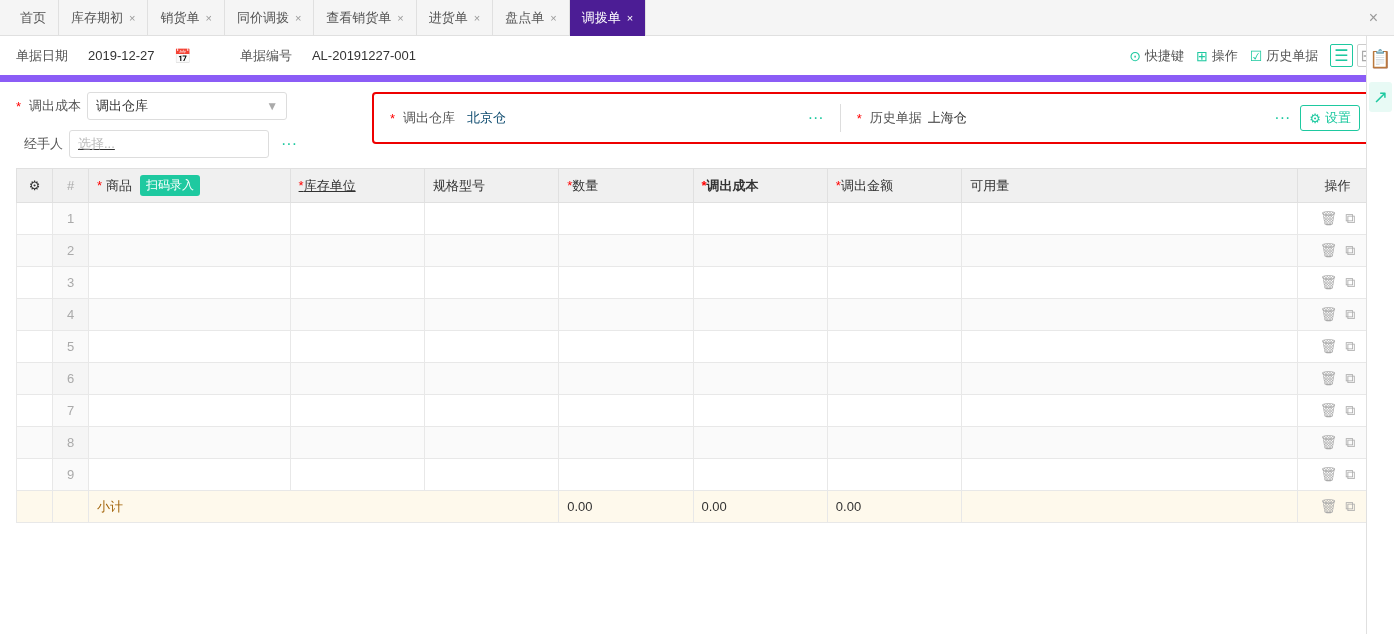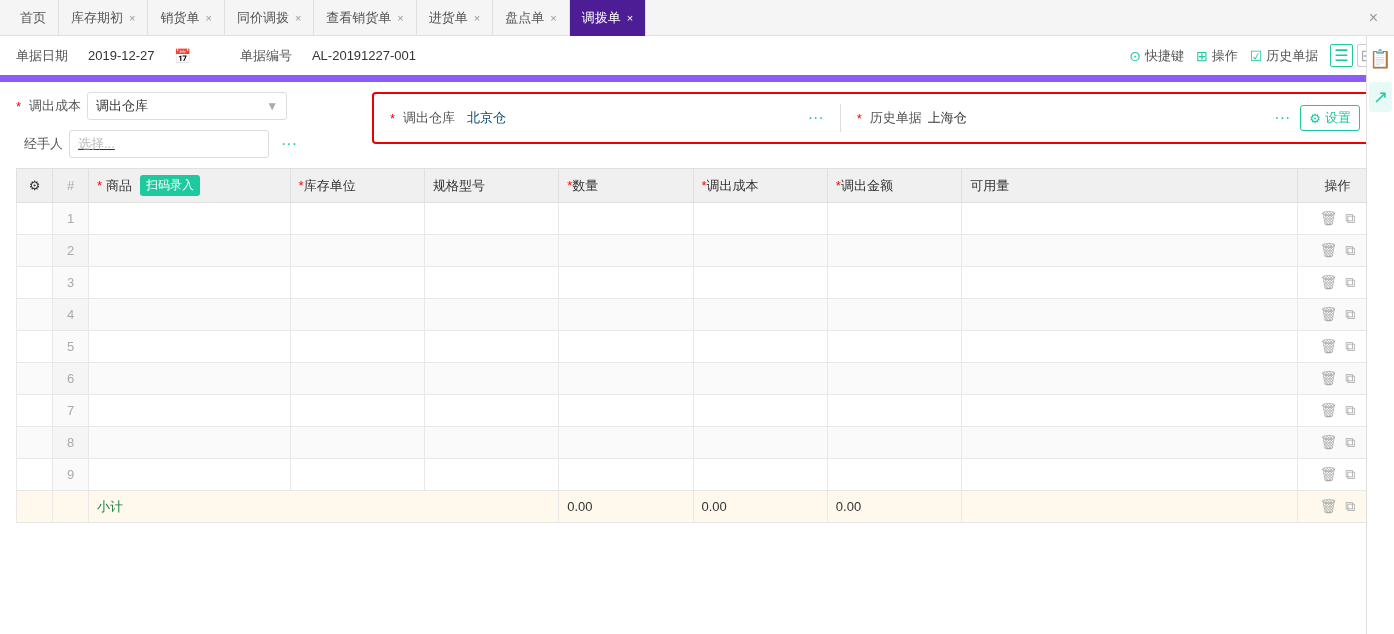--- a/index.html
+++ b/index.html
@@ -265,24 +265,24 @@
       <tr>
         <th class="gear-col"><span>⚙</span></th>
         <th class="num-col">#</th>
         <th style="min-width:120px;">
           <div class="header-with-scan">
             <span class="req">*</span>
             <span>商品</span>
             <button class="scan-btn">扫码录入</button>
           </div>
         </th>
-        <th style="min-width:80px;"><span class="req">*</span>库存单位</th>
+        <th style="min-width:80px;text-decoration:underline;"><span class="req">*</span>库存单位</th>
         <th style="min-width:80px;">规格型号</th>
         <th style="min-width:80px;"><span class="req">*</span>数量</th>
-        <th style="min-width:80px;"><span class="req">*</span>调出成本</th>
+        <th style="min-width:80px;font-weight:bold;"><span class="req">*</span>调出成本</th>
         <th style="min-width:80px;"><span class="req">*</span>调出金额</th>
         <th style="min-width:200px;">可用量</th>
         <th class="op-col">操作</th>
       </tr>
     </thead>
     <tbody id="table-body">
     <tr>
     <td class="gear-icon-cell"></td>
     <td class="num-cell">1</td>
     <td></td>
@@ -413,21 +413,21 @@
     <td></td>
     <td></td>
     <td class="op-cell">
       <span class="action-icon" title="删除">🗑</span>
       <span class="action-icon" title="复制">⧉</span>
     </td>
   </tr>
         <tr class="subtotal-row">
   <td></td>
   <td class="num-cell"></td>
-  <td colspan="3" style="color:#15803d;">小计</td>
+  <td colspan="3" style="color:#a16207;">小计</td>
   <td>0.00</td>
   <td>0.00</td>
   <td>0.00</td>
   <td></td>
   <td class="op-cell">
     <span class="action-icon">🗑</span>
     <span class="action-icon">⧉</span>
   </td>
 </tr>
       </tbody>

